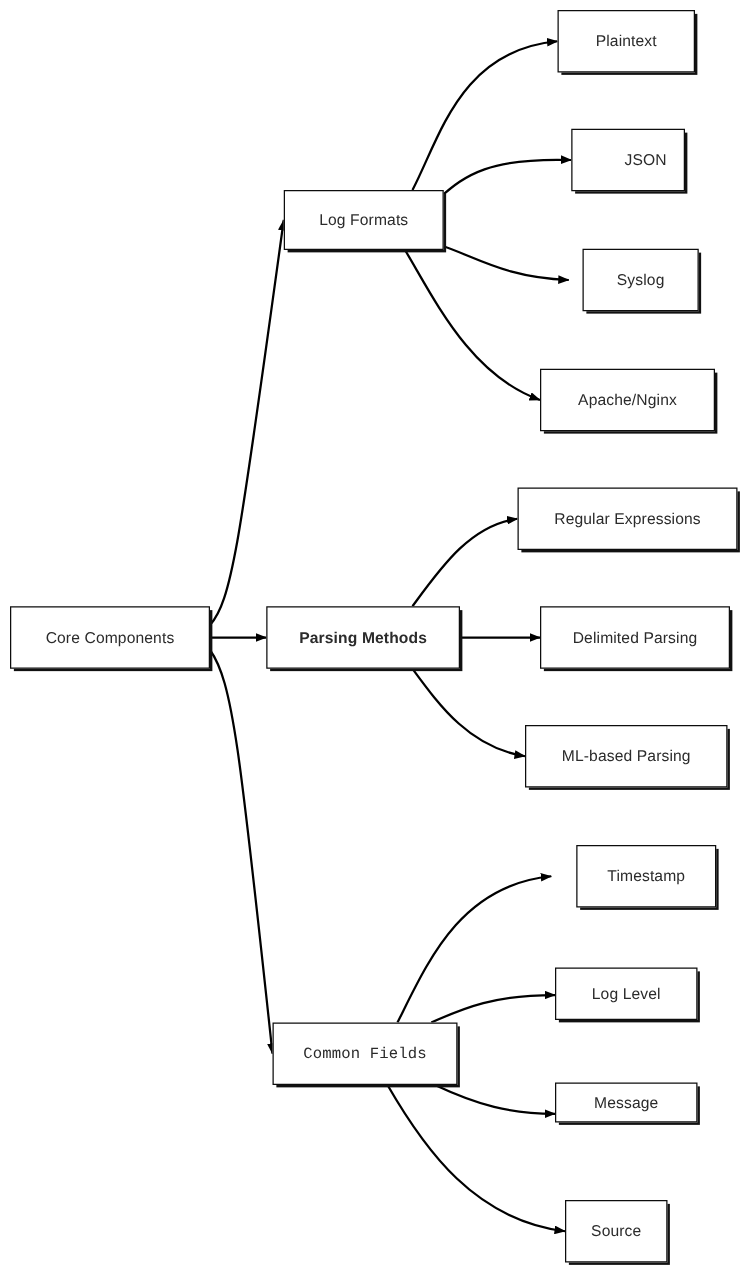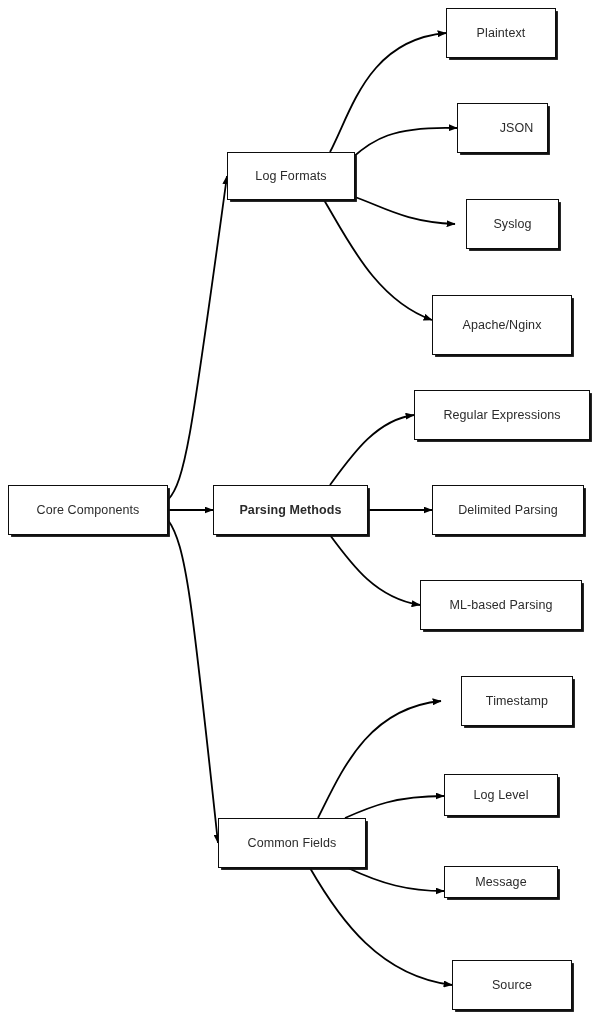--- a/index.html
+++ b/index.html
@@ -84,45 +84,45 @@
       </div>
       <div class="node" style="left: 446px; top: 8px; width: 110px; height: 50px;">
         <span class="node-label">Plaintext</span>
       </div>
       <div class="node" style="left: 457px; top: 103px; width: 91px; height: 50px; padding-left: 28px;">
         <span class="node-label">JSON</span>
       </div>
       <div class="node" style="left: 466px; top: 199px; width: 93px; height: 50px;">
         <span class="node-label">Syslog</span>
       </div>
-      <div class="node" style="left: 432px; top: 295px; width: 140px; height: 60px;">
+      <div class="node" style="left: 432px; top: 295px; width: 140px; height: 50px;">
         <span class="node-label">Apache/Nginx</span>
       </div>
       <div class="node" style="left: 213px; top: 485px; width: 155px; height: 50px; font-weight: bold;">
         <span class="node-label">Parsing Methods</span>
       </div>
       <div class="node" style="left: 414px; top: 390px; width: 176px; height: 50px;">
         <span class="node-label">Regular Expressions</span>
       </div>
       <div class="node" style="left: 432px; top: 485px; width: 152px; height: 50px;">
         <span class="node-label">Delimited Parsing</span>
       </div>
       <div class="node" style="left: 420px; top: 580px; width: 162px; height: 50px;">
         <span class="node-label">ML-based Parsing</span>
       </div>
-      <div class="node" style="left: 218px; top: 818px; width: 148px; height: 50px;">
+      <div class="node" style="left: 218px; top: 818px; width: 148px; height: 50px; font-family: Liberation Mono, monospace;">
         <span class="node-label">Common Fields</span>
       </div>
       <div class="node" style="left: 441px; top: 676px; width: 112px; height: 50px; margin-left: 20px;">
         <span class="node-label">Timestamp</span>
       </div>
       <div class="node" style="left: 444px; top: 774px; width: 114px; height: 42px;">
         <span class="node-label">Log Level</span>
       </div>
       <div class="node" style="left: 444px; top: 866px; width: 114px; height: 32px;">
         <span class="node-label">Message</span>
       </div>
-      <div class="node" style="left: 452px; top: 960px; width: 120px; height: 50px;">
+      <div class="node" style="left: 452px; top: 960px; width: 82px; height: 50px;">
         <span class="node-label">Source</span>
       </div>
     </div>
 
 </div>
 
 </body></html>

